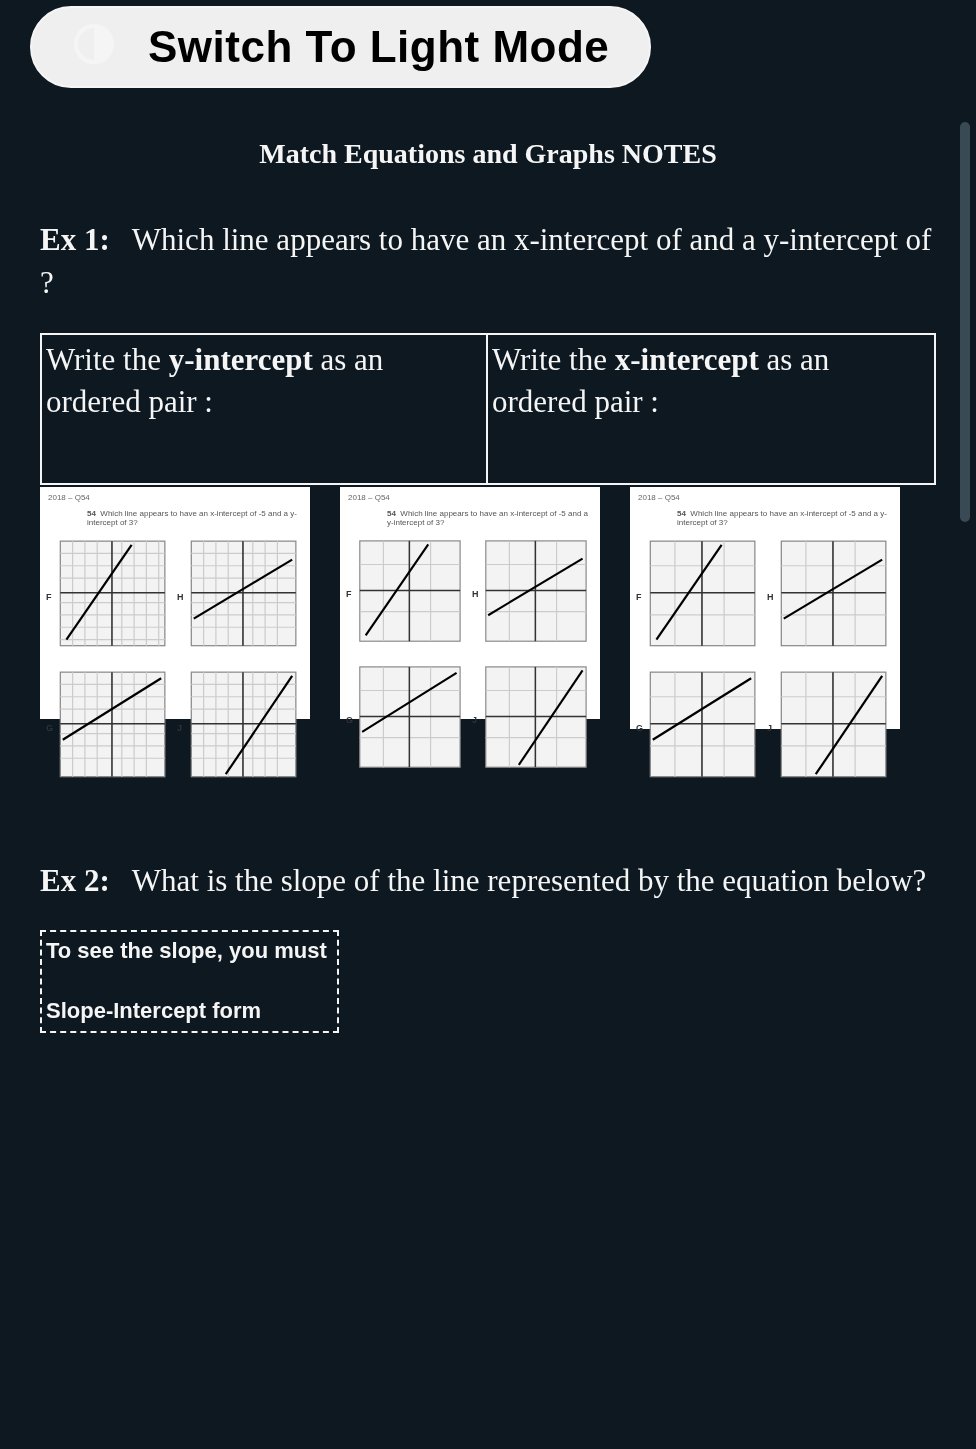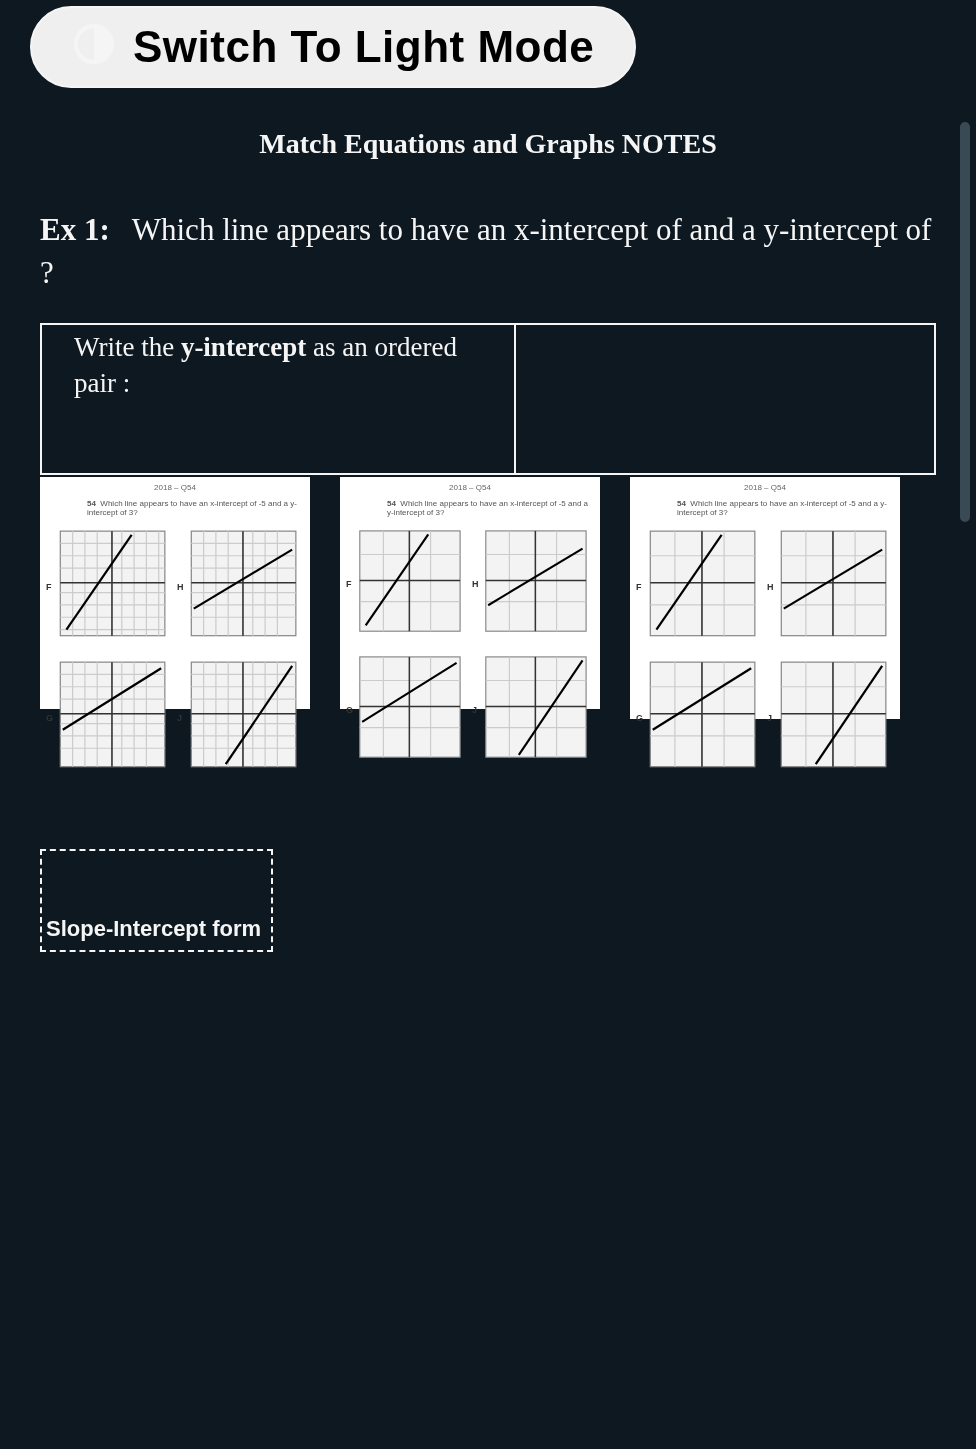--- a/index.html
+++ b/index.html
@@ -8,25 +8,25 @@
       color: #f5f5f5;
       font-family: Georgia, 'Times New Roman', serif;
       width: 976px;
       min-height: 1449px;
       padding: 6px 40px 40px 40px;
     }
     .mode-switch {
       display: flex;
       align-items: flex-start;
       justify-content: center;
-      gap: 17px;
+      gap: 32px;
       border: 2px solid #f5f5f5;
       border-radius: 48px;
       padding: 14px 40px;
-      margin: 0 -10px 40px -10px;
+      margin: 0 -10px 50px -10px;
       cursor: pointer;
       font-family: -apple-system, 'Helvetica Neue', Arial, sans-serif;
     }
     .mode-switch .icon {
       width: 44px;
       height: 44px;
       display: inline-flex;
       align-items: center;
       justify-content: center;
     }
@@ -56,23 +56,22 @@
     }
     .intercept-table {
       display: flex;
       border: 2px solid #f5f5f5;
       margin-bottom: 0;
     }
     .intercept-table .cell {
       width: 50%;
       padding: 4px 16px 0 4px;
       min-height: 148px;
-      font-size: 27px;
+      font-size: 31px;
       line-height: 1.35;
-      margin-left: 28px;
     }
     .intercept-table .cell:first-child { border-right: 2px solid #f5f5f5; }
     .intercept-table .cell strong { font-weight: 700; }
     .thumbs {
       display: flex;
       flex-wrap: wrap;
       gap: 30px;
       margin-top: 2px;
     }
     .thumb {
@@ -81,21 +80,20 @@
       width: 270px;
       height: 232px;
       font-family: Arial, sans-serif;
       padding: 6px 8px;
       position: relative;
     }
     .thumb .thumb-head {
       font-size: 8px;
       color: #666;
       line-height: 1.3;
-      text-align: center;
     }
     .thumb .thumb-q {
       font-size: 8px;
       color: #555;
       margin-top: 6px;
       margin-left: 39px;
     }
     .thumb .quad {
       display: grid;
       grid-template-columns: 1fr 1fr;
@@ -163,20 +161,23 @@
 
 <div class="exercise">
   <p class="ex-prompt">
     <span class="ex-label">Ex 1:</span><span>Which line appears to have an x-intercept of and a y-intercept of ?</span>
   </p>
 
   <div class="intercept-table">
     <div class="cell">
       <span>Write the </span><strong>y-intercept</strong><span> as an ordered pair :</span>
     </div>
+    <div class="cell">
+      <span>Write the </span><strong>x-intercept</strong><span> as an ordered pair :</span>
+    </div>
   </div>
 
   <div class="thumbs">
 
     <div class="thumb">
       <div class="thumb-head">2018 – Q54</div>
       <div class="thumb-q"><strong>54</strong>&nbsp;&nbsp;<span>Which line appears to have an x-intercept of -5 and a y-intercept of 3?</span></div>
       <div class="quad">
         <div class="mini">
             <span class="lbl">F</span>
@@ -405,20 +406,23 @@
               <line x1="52" y1="5" x2="52" y2="90" stroke="#333" stroke-width="1.3"></line>
               <line x1="38" y1="88" x2="92" y2="8" stroke="#000" stroke-width="1.8"></line>
             </svg>
           </div>
       </div>
     </div>
   </div>
 </div>
 
 <div class="exercise ex2-container">
+  <p class="ex-prompt">
+    <span class="ex-label">Ex 2:</span><span>What is the slope of the line represented by the equation below?</span>
+  </p>
   <div class="hint-box">
-    <br>
+    <span>To see the slope, you must</span><br>
     <br>
     <span>Slope-Intercept form</span><br>
   </div>
 </div>
 
 <div class="scrollbar"></div>
 
 </body></html>

